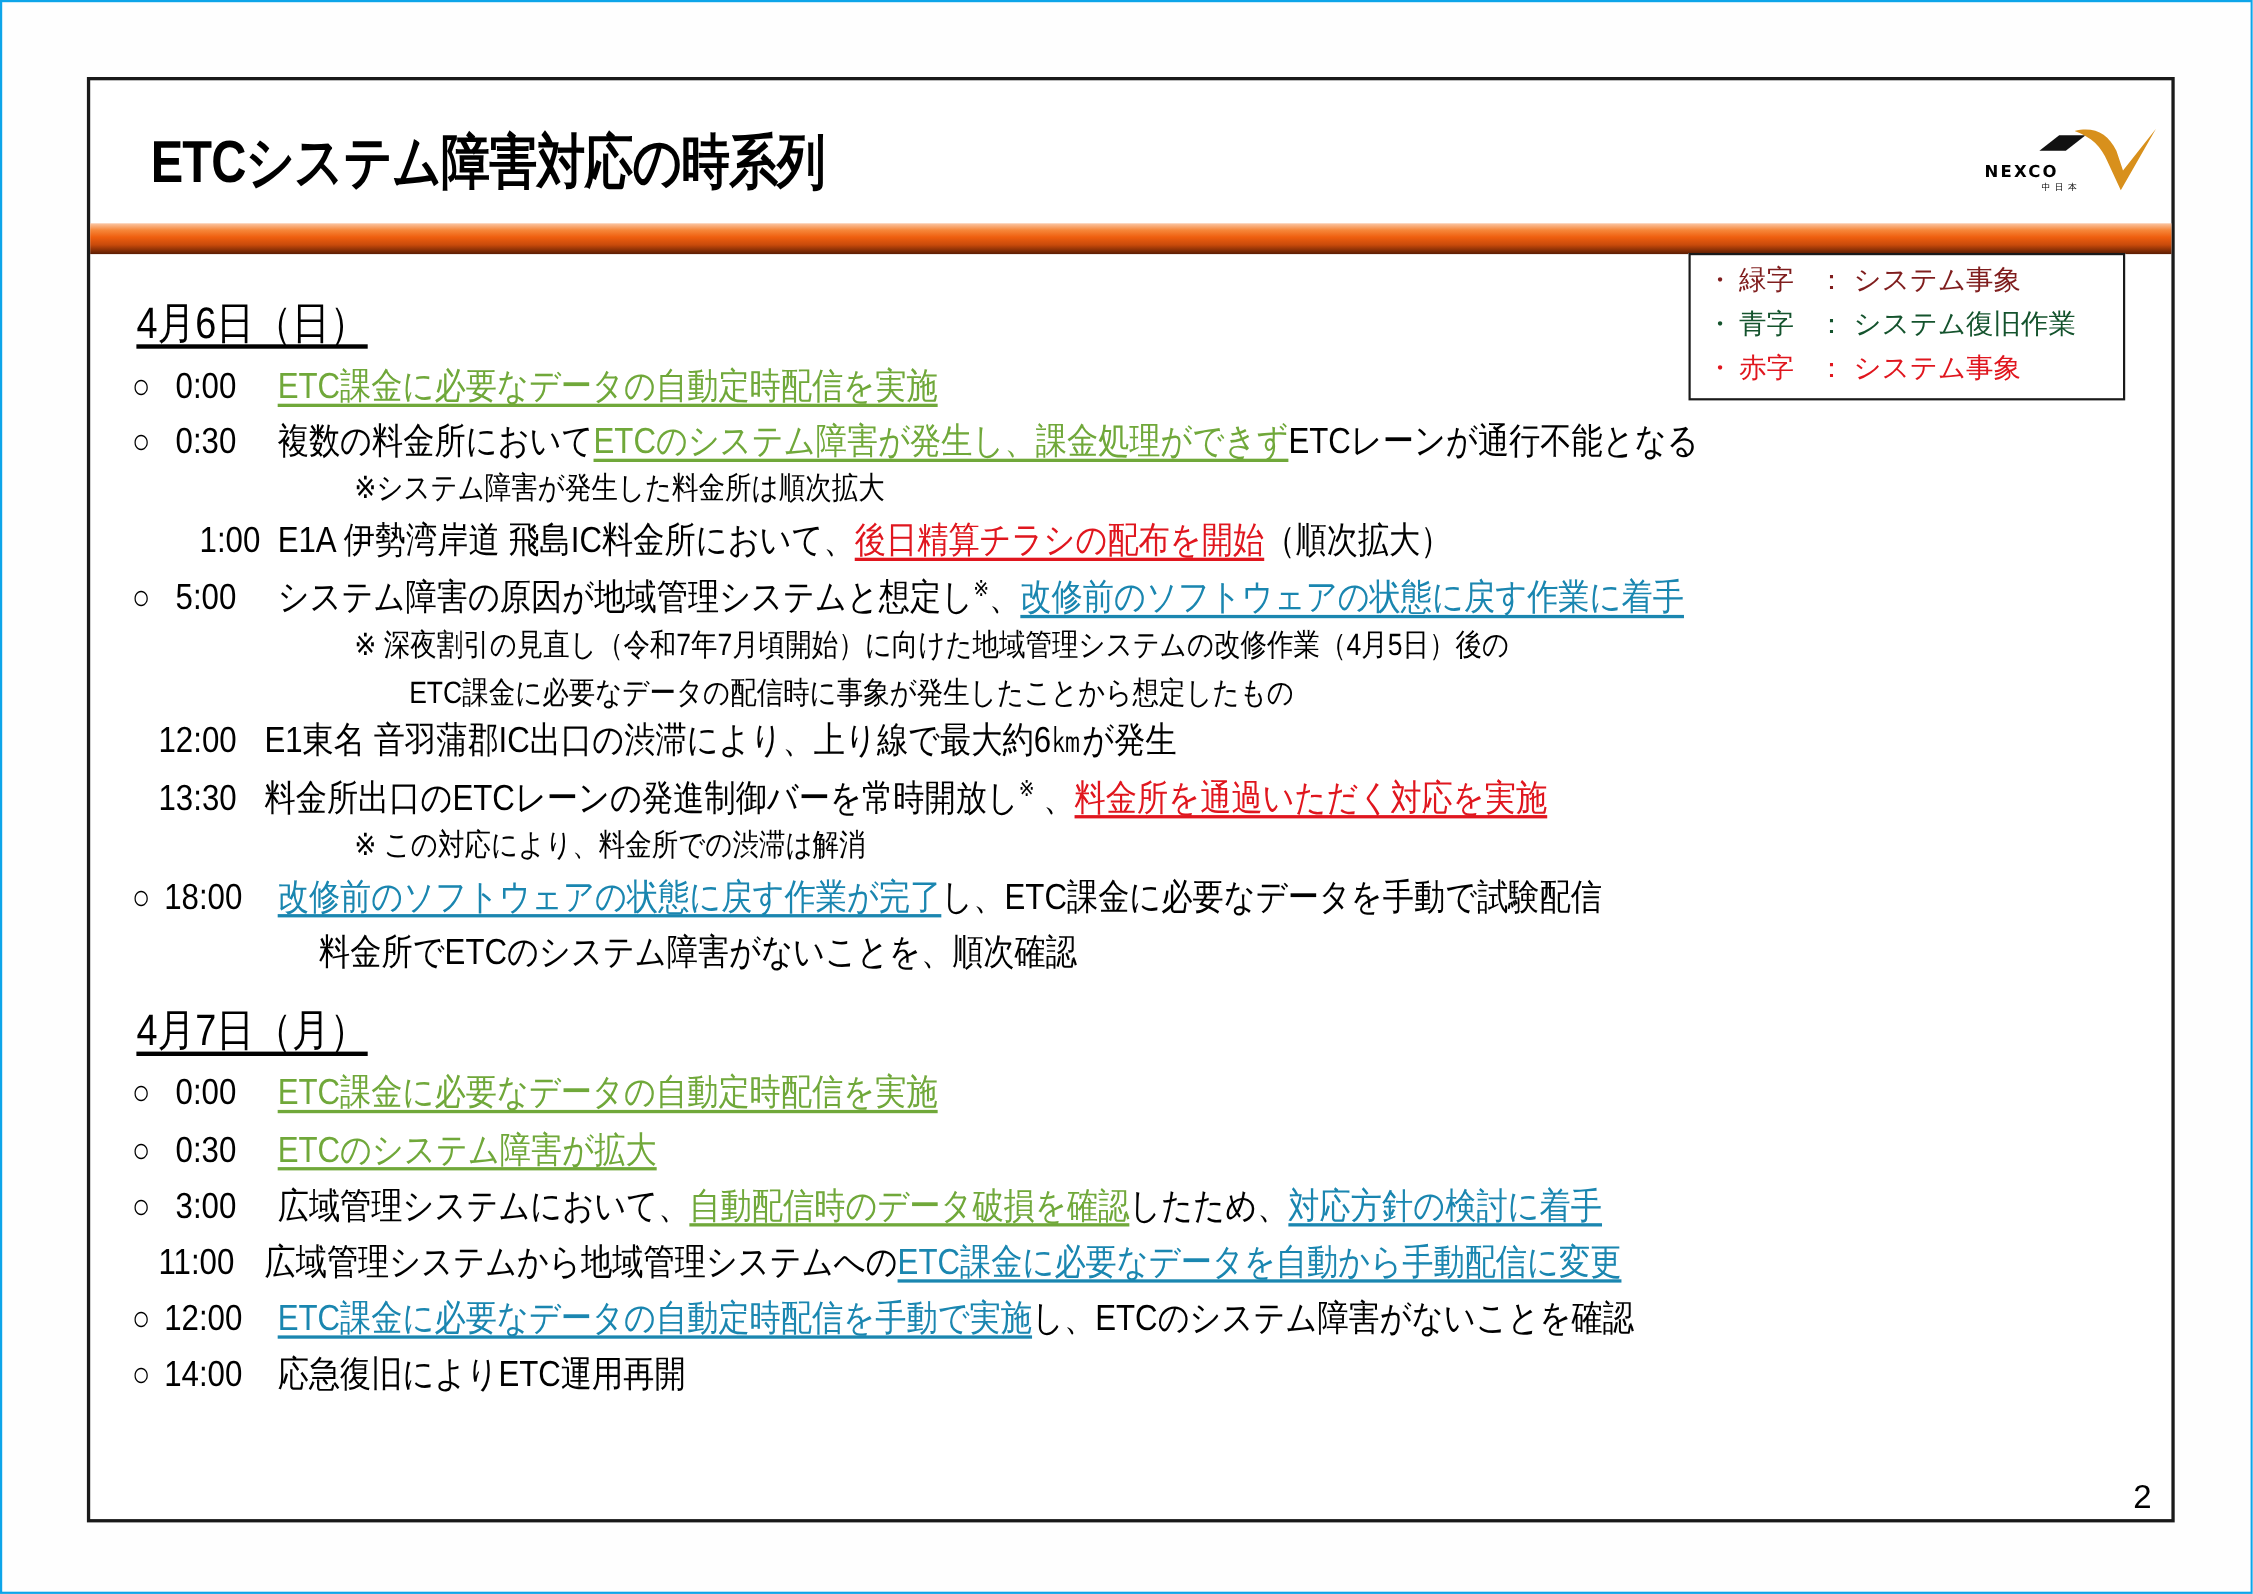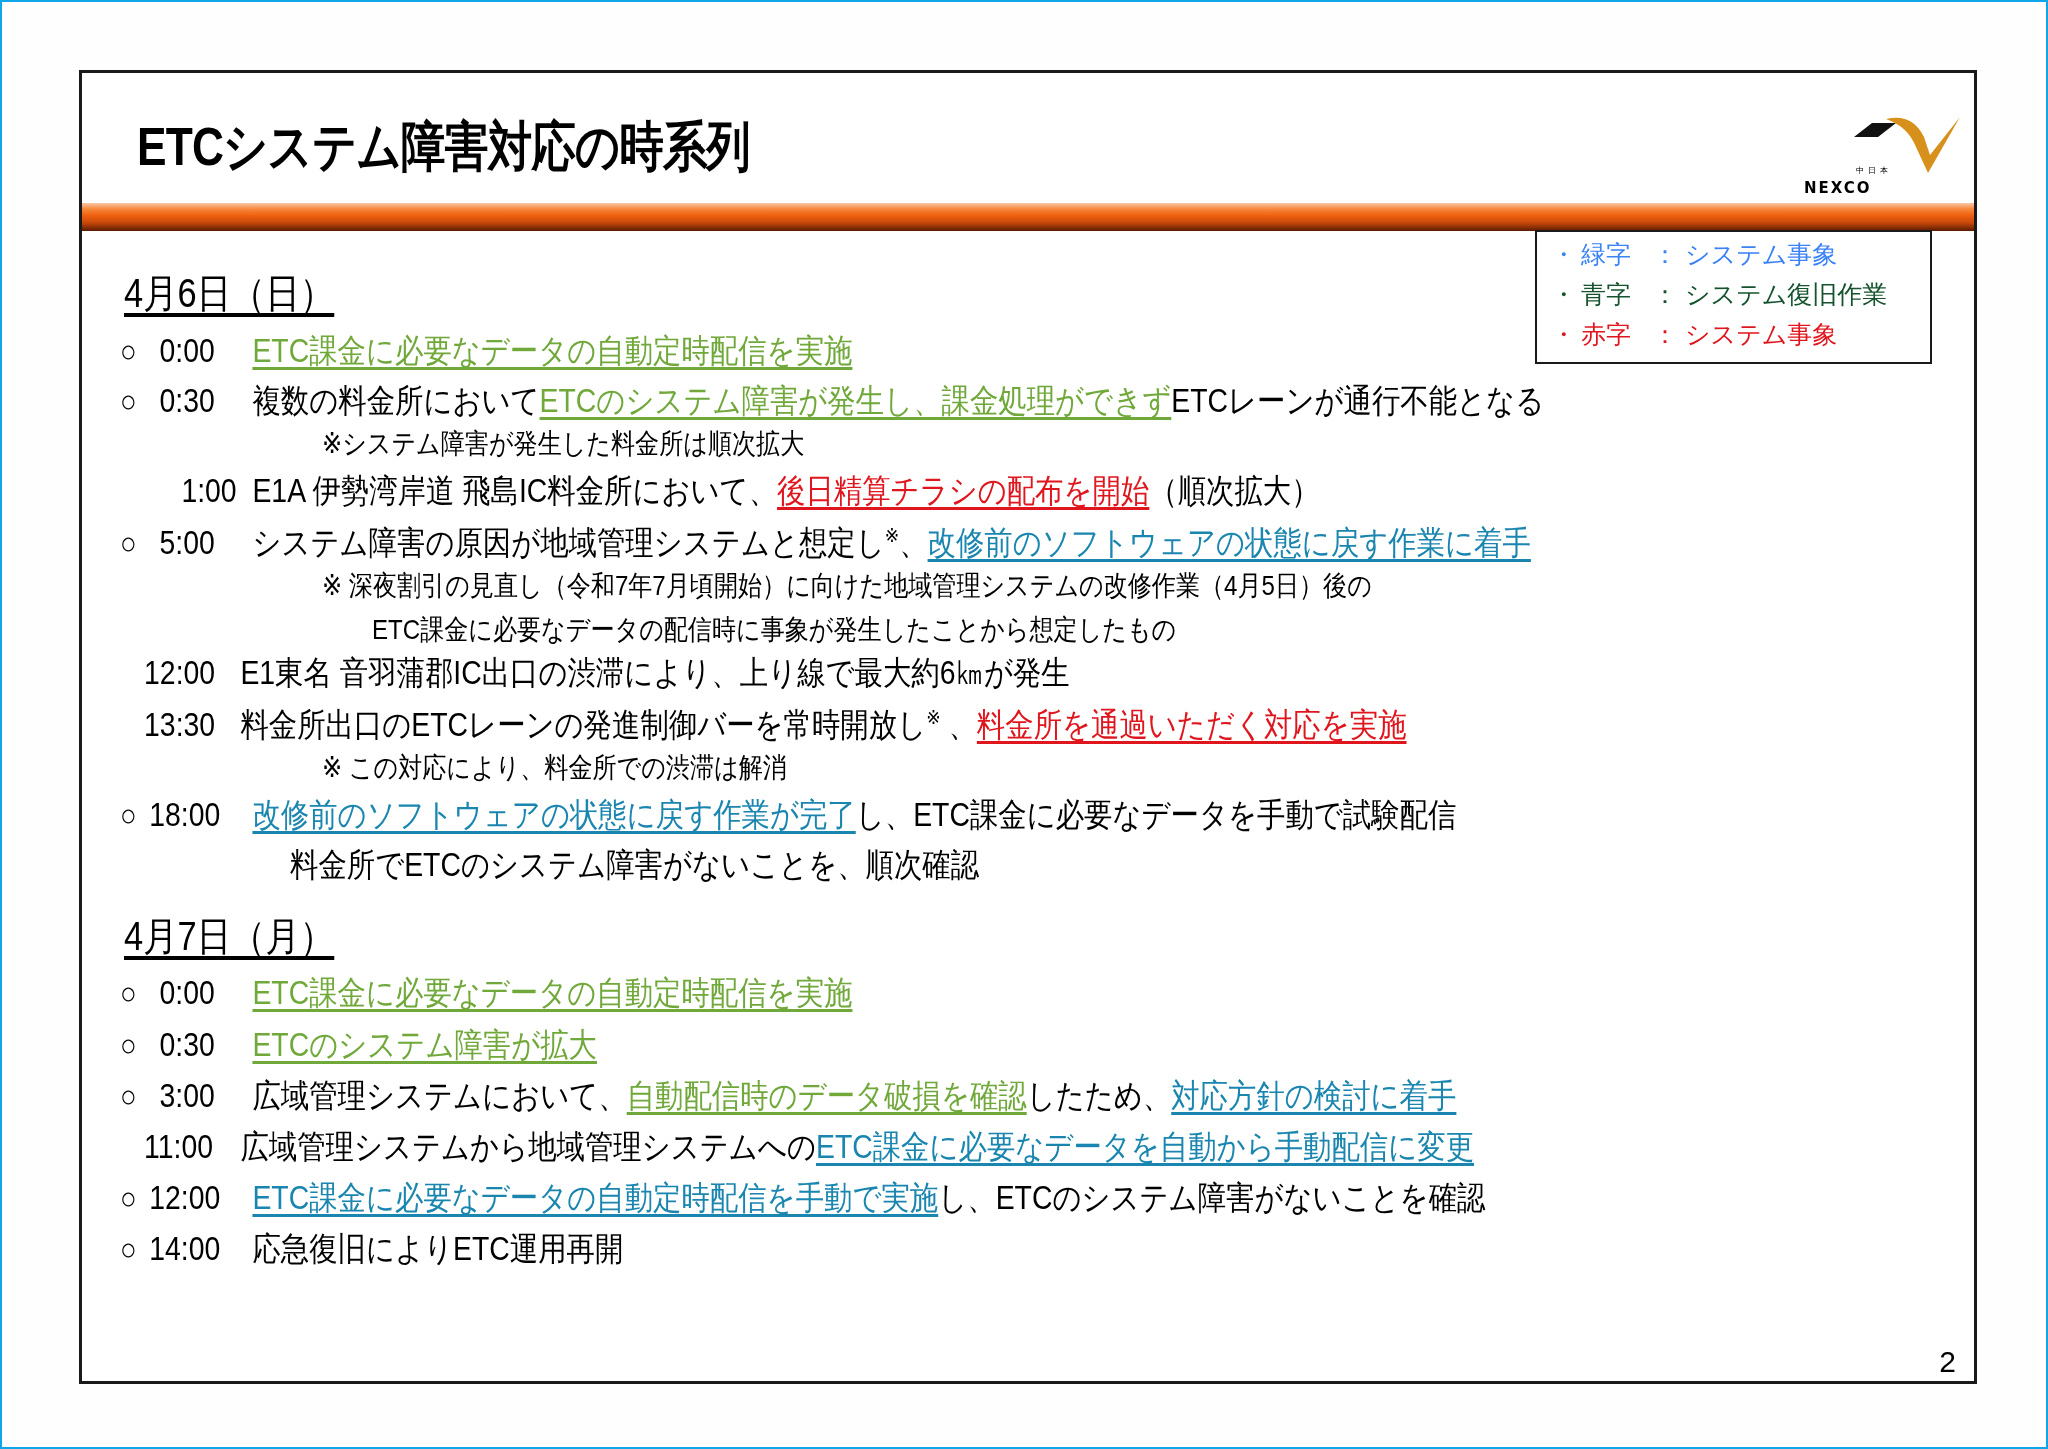--- a/index.html
+++ b/index.html
@@ -3,21 +3,21 @@
 <meta charset="utf-8">
 <style>
   html, body { margin: 0; padding: 0; background: #ffffff; }
   body { width: 2048px; height: 1449px; position: relative; overflow: hidden;
          font-family: "Liberation Sans", "DejaVu Sans", sans-serif; color: #000; }
   .outer { position: absolute; left: 0; top: 0; width: 2044px; height: 1445px; border: 2px solid #0ea5e9; background: #fefefe; }
   .frame { position: absolute; left: 77px; top: 68px; width: 1892px; height: 1308px; border: 3px solid #1a1a1a; background: #fff; }
   .title { position: absolute; left: 55px; top: 38px; font-size: 54px; font-weight: bold; letter-spacing: -1px;
            transform: scaleX(0.82); transform-origin: left center; white-space: nowrap; }
   .logo { position: absolute; right: 20px; top: 34px; width: 150px; height: 70px; }
-  .logo .nexco { position: absolute; left: 0; top: 40px; font-size: 15px; font-weight: bold; letter-spacing: 2px; font-family: "DejaVu Sans", sans-serif; margin-top: 32px; }
+  .logo .nexco { position: absolute; left: 0; top: 40px; font-size: 15px; font-weight: bold; letter-spacing: 2px; font-family: "DejaVu Sans", sans-serif; }
   .logo .sub { position: absolute; left: 20px; top: 58px; font-size: 8px; letter-spacing: 4px; margin-left: 32px; }
   .logo svg { position: absolute; left: 20px; top: 0; }
   .bar { position: absolute; left: 0; top: 130px; width: 1892px; height: 28px;
          background: linear-gradient(to bottom, #fbc7a5 0%, #f6873a 22%, #ef5f0f 45%, #c84a0b 70%, #5a1c02 100%); }
   .legend { position: absolute; left: 1453px; top: 157px; width: 393px; height: 130px; border: 2px solid #1a1a1a; background: #fff; }
   .legend .row { position: absolute; left: 14px; font-size: 25px; white-space: nowrap; }
   .legend .row .dot { display: inline-block; width: 30px; }
   .legend .row .key { display: inline-block; width: 64px; }
   .legend .row .colon { display: inline-block; width: 40px; text-align: center; }
   .line { position: absolute; white-space: nowrap; font-size: 33px; transform: scaleX(0.86); transform-origin: left center; }
@@ -46,21 +46,21 @@
         <polygon points="30,30 48,16 72,16 54,30" fill="#111"></polygon>
         <path d="M62,12 C80,8 92,14 100,30 L106,48 L136,10 L104,66 L92,40 C86,26 78,18 62,12 Z" fill="#d8901c"></path>
       </svg>
       <div class="nexco">NEXCO</div>
       <div class="sub">中日本</div>
     </div>
 
     <div class="bar"></div>
 
     <div class="legend">
-      <div class="row" style="top:6px; color:#3b82f6">
+      <div class="row" style="top:6px; color:#7f1d1d">
         <span class="dot">・</span><span class="key">緑字</span><span class="colon">：</span><span>システム事象</span>
       </div>
       <div class="row" style="top:46px; color:#14532d">
         <span class="dot">・</span><span class="key">青字</span><span class="colon">：</span><span>システム復旧作業</span>
       </div>
       <div class="row" style="top:86px; color:#e0161e">
         <span class="dot">・</span><span class="key">赤字</span><span class="colon">：</span><span>システム事象</span>
       </div>
     </div>
 

